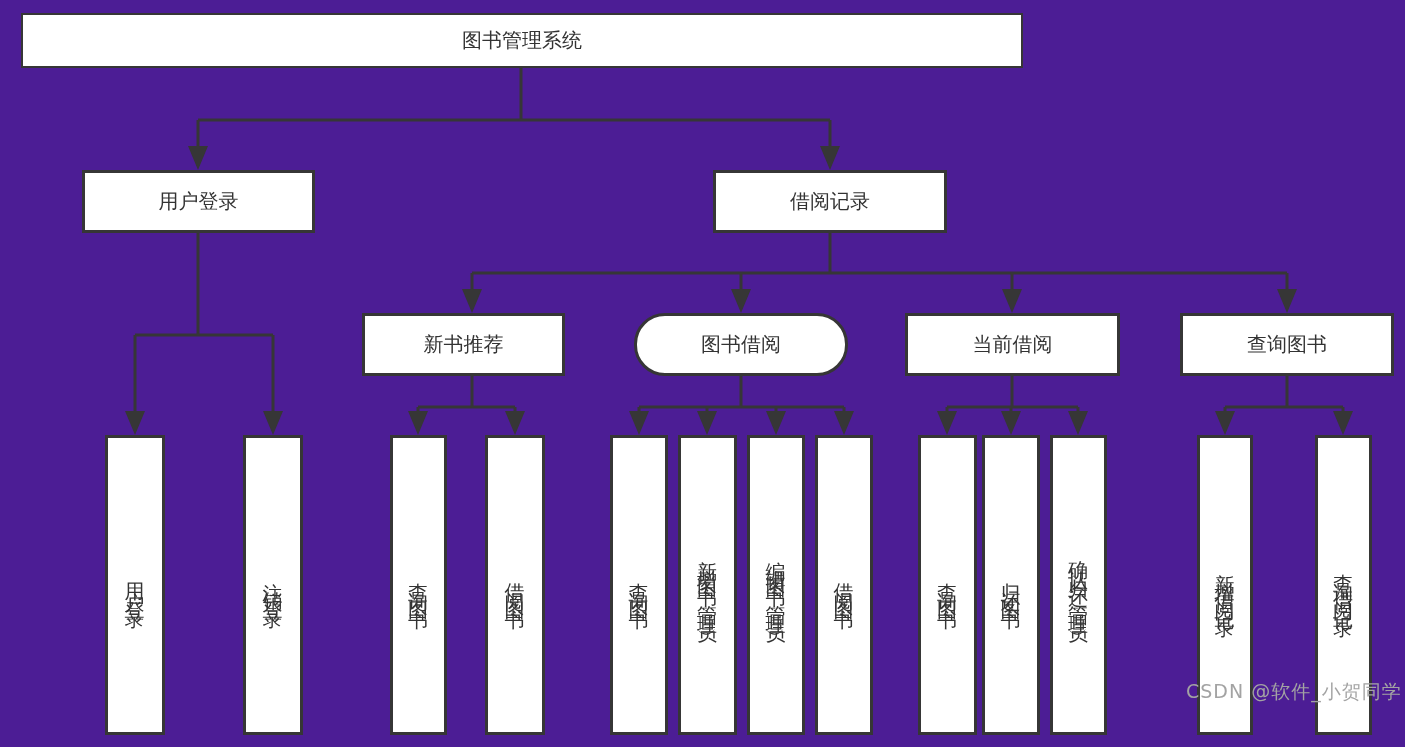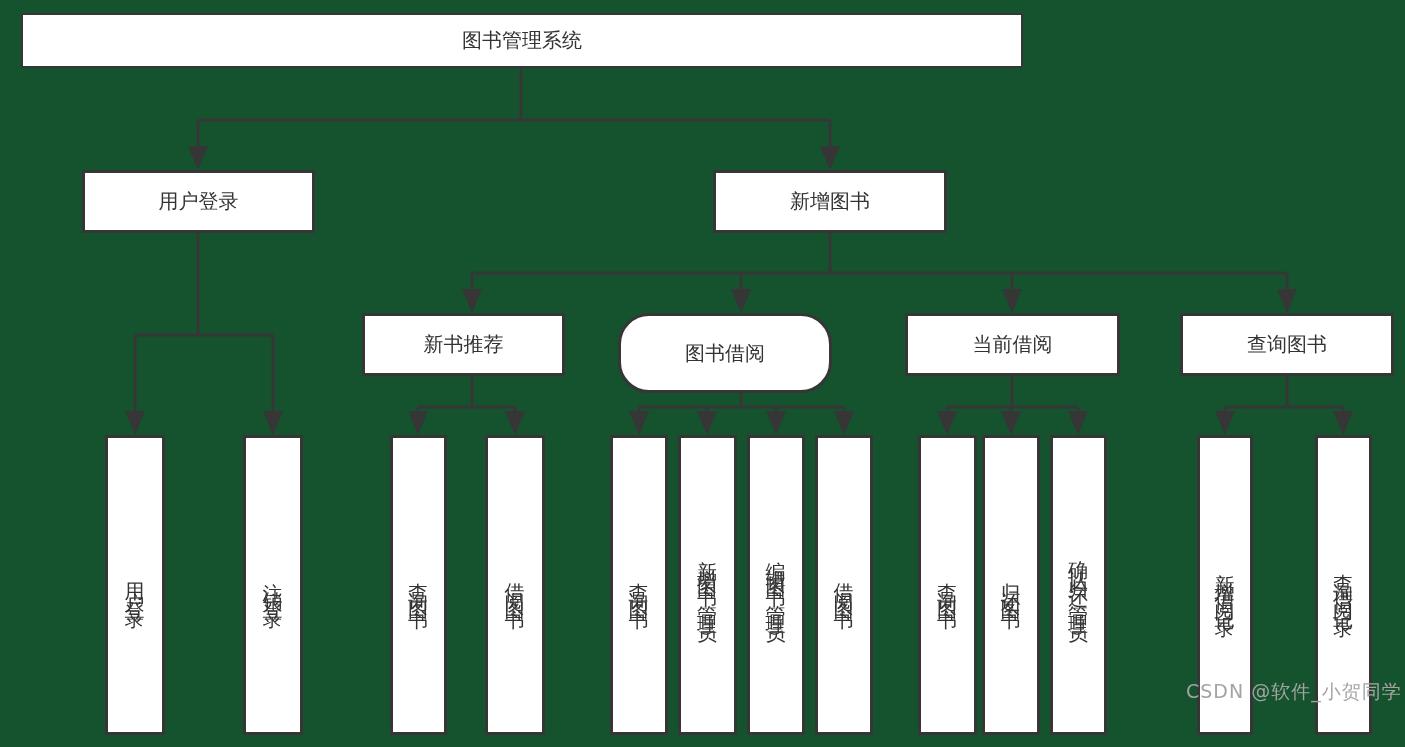--- a/index.html
+++ b/index.html
@@ -1,17 +1,17 @@
 <!DOCTYPE html>
 <html><head>
 <meta charset="utf-8">
 <style>
   html,body{margin:0;padding:0;background:#ffffff;}
   .canvas{
-    position:relative;width:1405px;height:747px;background:#14532d;overflow:hidden;
+    position:relative;width:1405px;height:747px;background:#4c1d95;overflow:hidden;
     font-family:"DejaVu Sans","Liberation Sans",sans-serif;color:#333333;
   }
   .connectors{position:absolute;left:0;top:0;width:1405px;height:747px;}
   .node{
     position:absolute;background:#ffffff;border:3px solid #363636;box-sizing:border-box;
     display:flex;align-items:center;justify-content:center;
     font-size:20px;color:#333333;white-space:nowrap;
   }
   .node.root{border-width:2px;}
   .leaf{
@@ -61,24 +61,24 @@
       <polygon points="1001,411 1021,411 1011,435"></polygon>
       <polygon points="1068,411 1088,411 1078,435"></polygon>
       <polygon points="1215,411 1235,411 1225,435"></polygon>
       <polygon points="1333,411 1353,411 1343,435"></polygon>
     </g>
   </svg>
 
   <div class="node root" style="left:21px;top:13px;width:1002px;height:55px;">图书管理系统</div>
 
   <div class="node" style="left:82px;top:170px;width:233px;height:63px;">用户登录</div>
-  <div class="node" style="left:713px;top:170px;width:234px;height:63px;">新增图书</div>
+  <div class="node" style="left:713px;top:170px;width:234px;height:63px;">借阅记录</div>
 
   <div class="node" style="left:362px;top:313px;width:203px;height:63px;">新书推荐</div>
-  <div class="node" style="left:618px;top:313px;width:214px;height:80px;border-radius:31px;">图书借阅</div>
+  <div class="node" style="left:634px;top:313px;width:214px;height:63px;border-radius:31px;">图书借阅</div>
   <div class="node" style="left:905px;top:313px;width:215px;height:63px;">当前借阅</div>
   <div class="node" style="left:1180px;top:313px;width:214px;height:63px;">查询图书</div>
 
   <div class="leaf" style="left:105px;top:435px;width:60px;height:300px;">
     <span>用户登录</span>
   </div>
   <div class="leaf" style="left:243px;top:435px;width:60px;height:300px;">
     <span>注销登录</span>
   </div>
 

